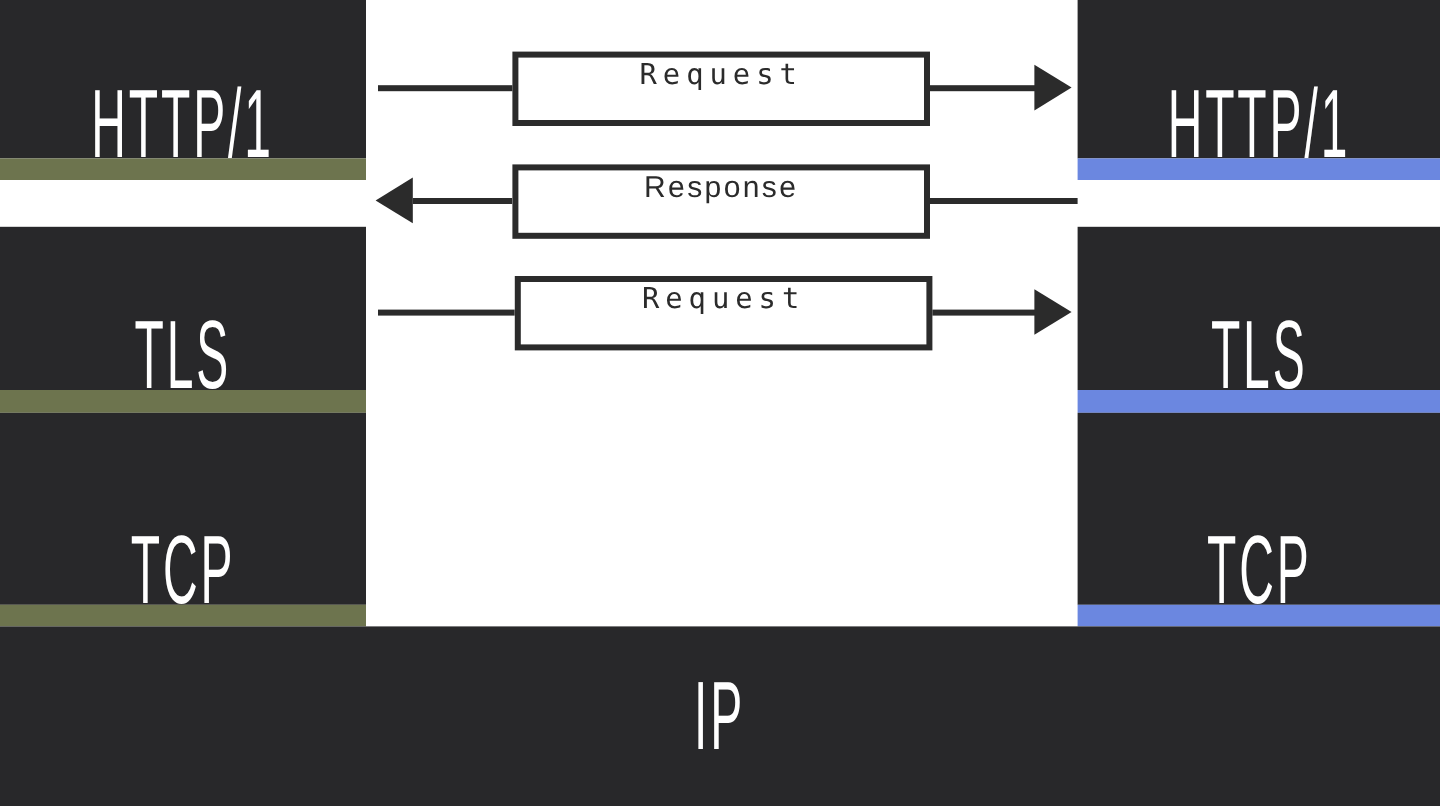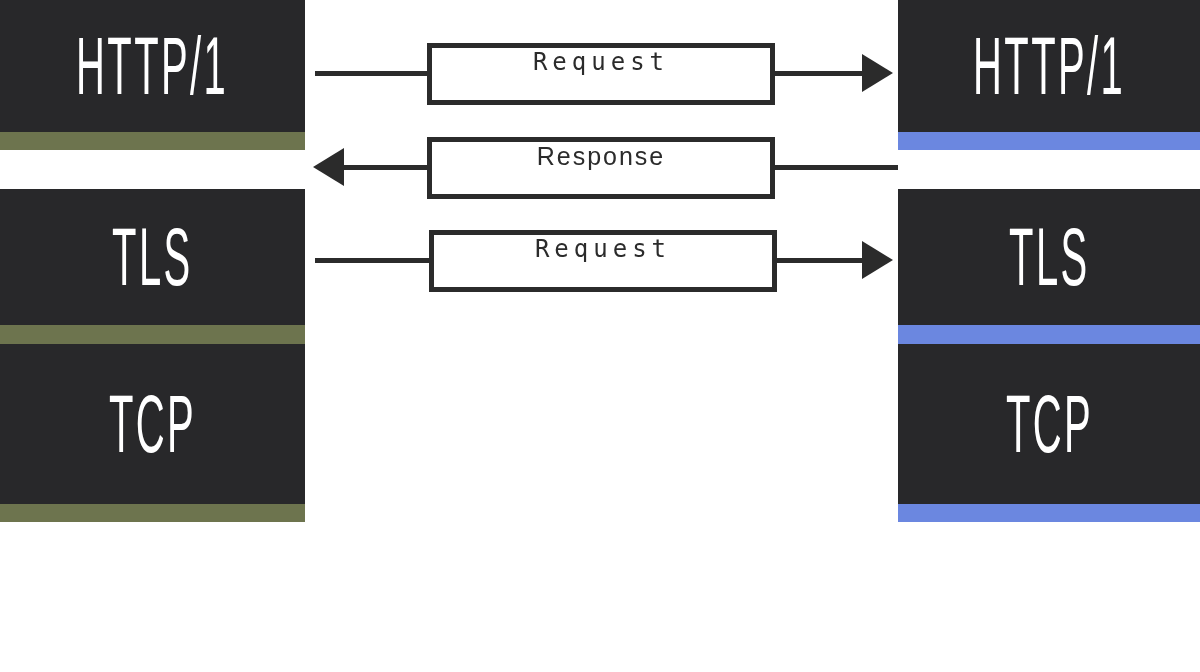--- a/index.html
+++ b/index.html
@@ -13,21 +13,21 @@
   html,body{width:1200px;height:672px;background:var(--white);overflow:hidden;}
   .page{
     position:relative;width:1200px;height:672px;background:var(--white);
     font-family:"Liberation Sans",sans-serif;
   }
 
   
   .stack{position:absolute;top:0;height:522px;display:flex;flex-direction:column;}
   .stack-left{left:0;width:305px;}
   .stack-right{left:898px;width:302px;}
-  .layer{background:var(--dark);display:flex;align-items:center;justify-content:center;}
+  .layer{background:var(--dark);display:flex;align-items:flex-end;justify-content:center;}
   .h-top{height:150px;}
   .h-mid{height:155px;margin-top:39px;}
   .h-bot{height:182px;}
   .divider{height:21px;width:100%;}
   .divider.olive{background:var(--olive);}
   .divider.blue{background:var(--blue);}
 
   
   .hand{
     color:var(--white);
@@ -99,20 +99,23 @@
     <div class="layer h-mid">
       <span class="hand">TLS</span>
     </div>
     <div class="divider blue"></div>
     <div class="layer h-bot">
       <span class="hand">TCP</span>
     </div>
     <div class="divider blue"></div>
   </div>
 
+  <div class="ip-band">
+    <span class="hand">IP</span>
+  </div>
 
   <div class="msg-line" style="left:315px;top:71px;width:113px;"></div>
   <div class="msg-box" style="left:427px;top:43px;">
     <span class="msg-text-mono">Request</span>
   </div>
   <div class="msg-line" style="left:775px;top:71px;width:88px;"></div>
   <div class="arrow-right" style="left:862px;top:54px;"></div>
 
   <div class="arrow-left" style="left:313px;top:148px;"></div>
   <div class="msg-line" style="left:344px;top:165px;width:83px;"></div>

